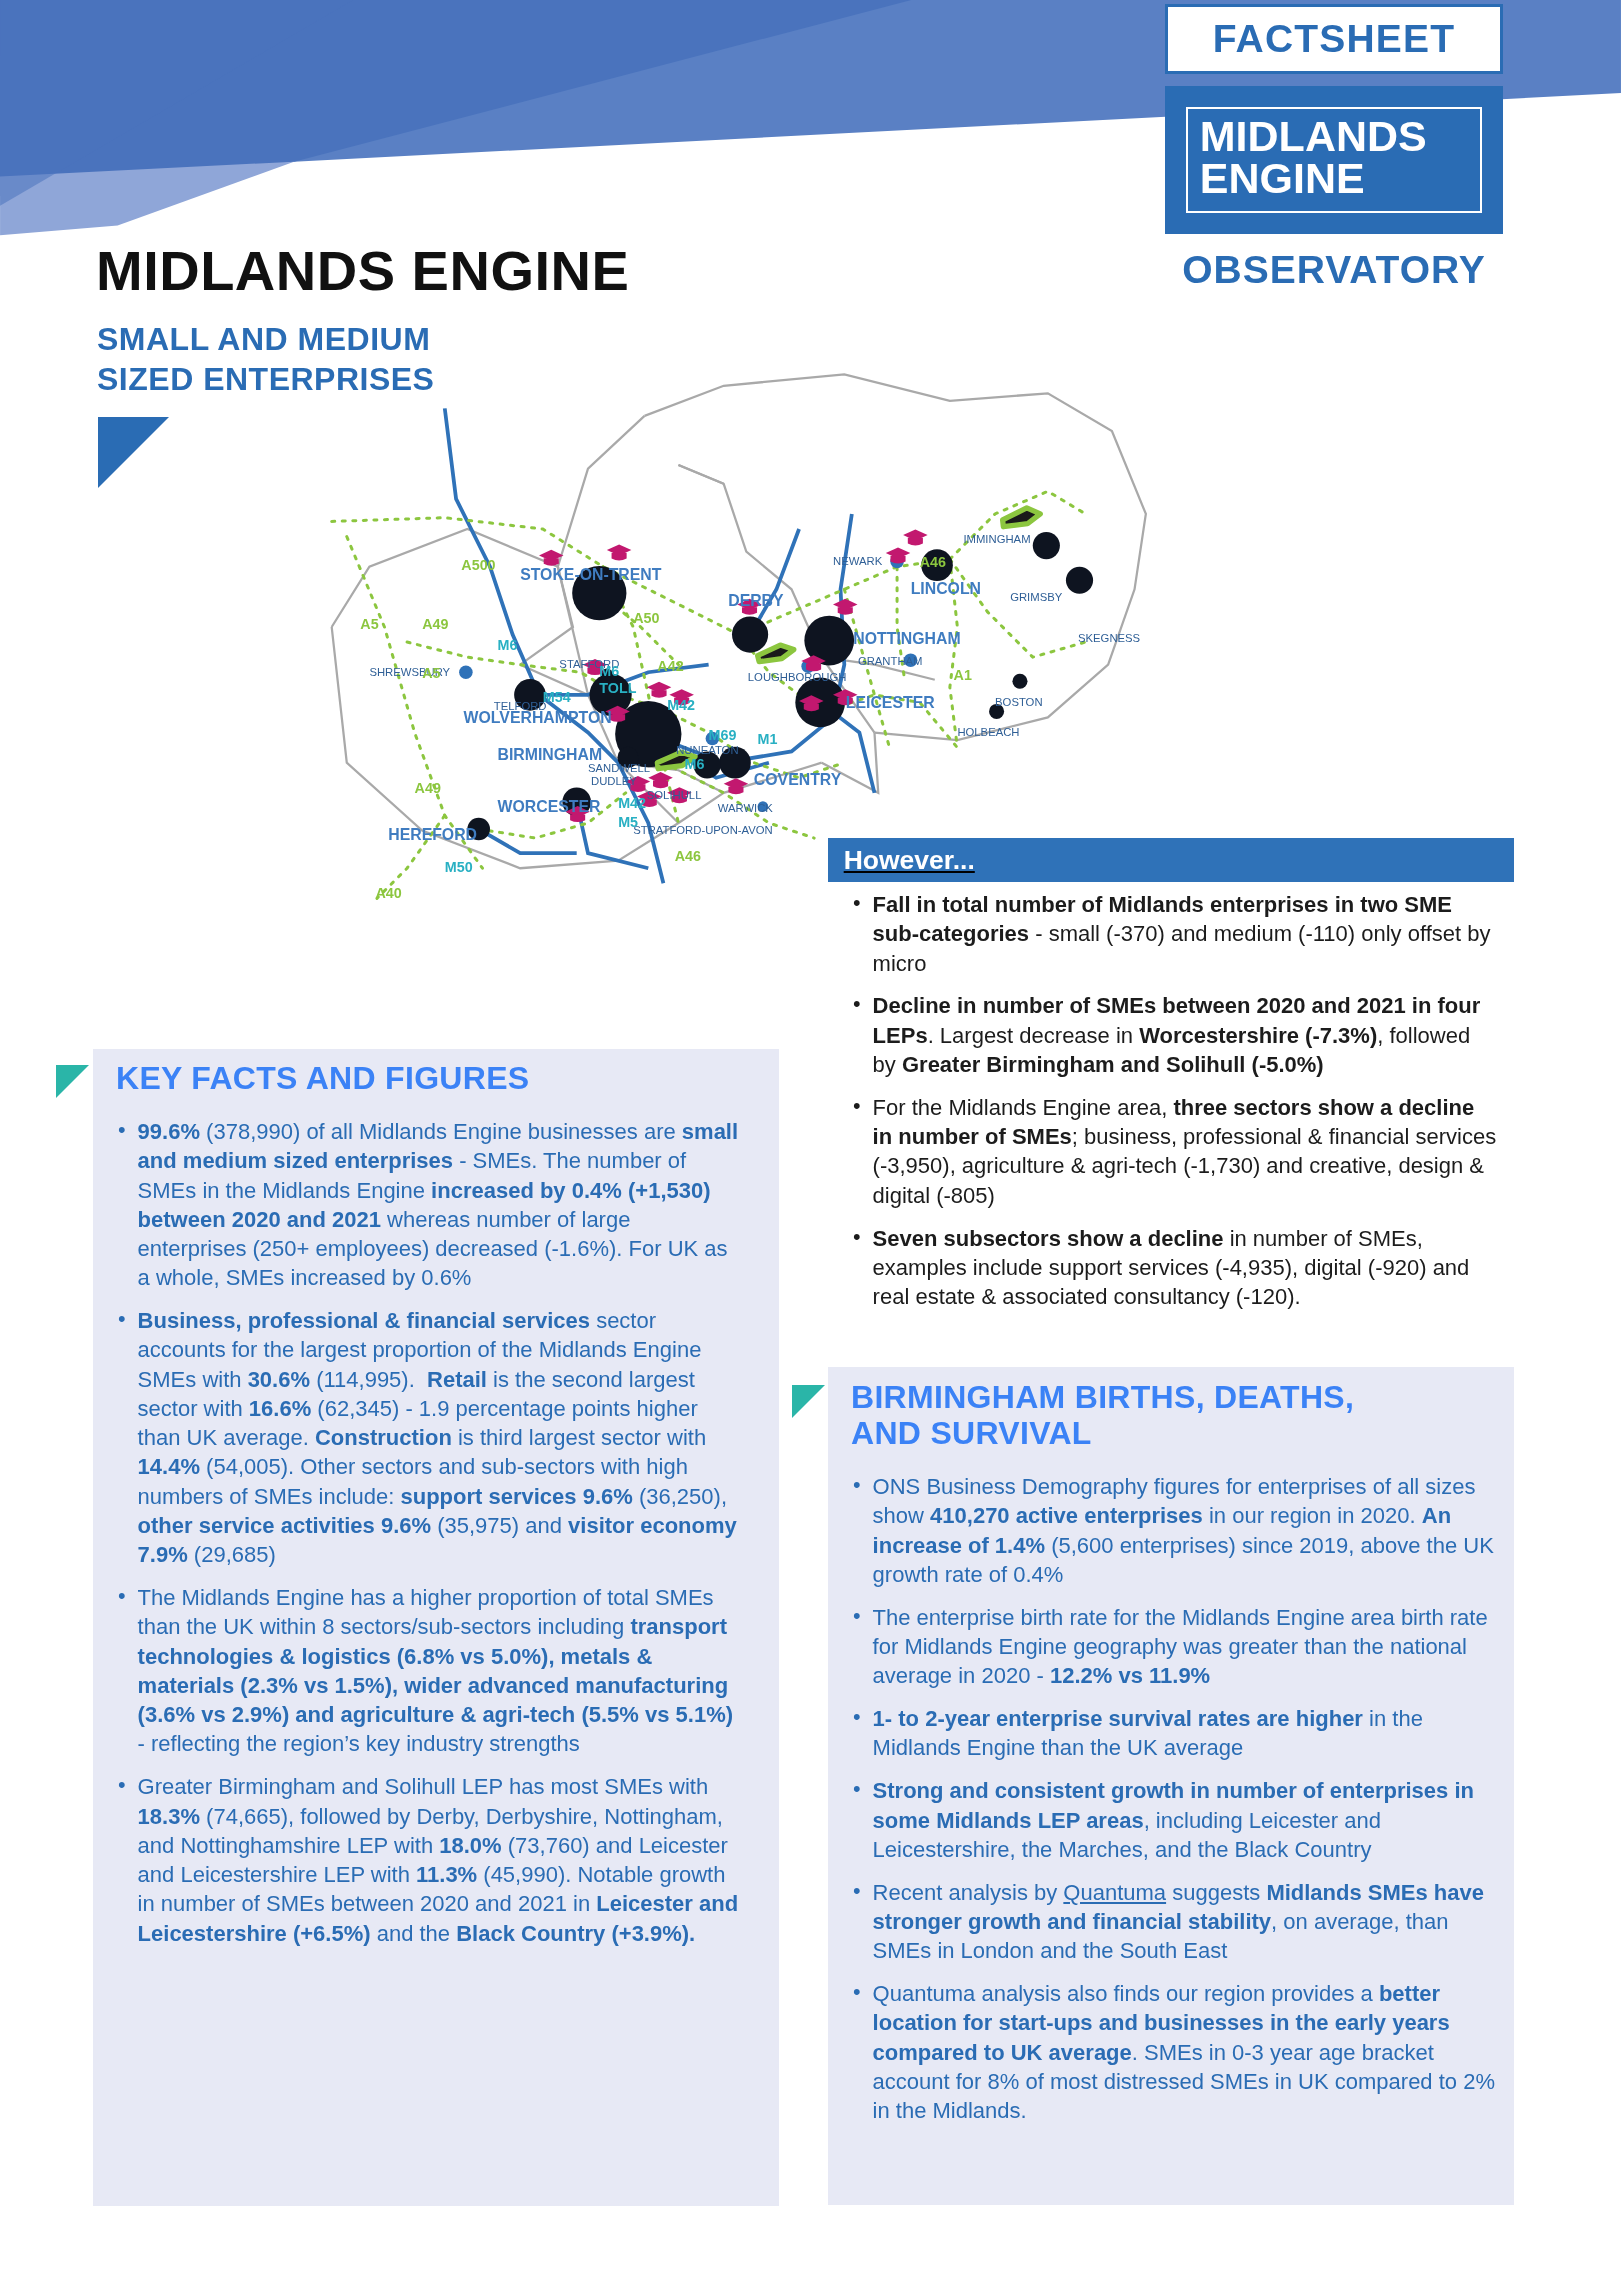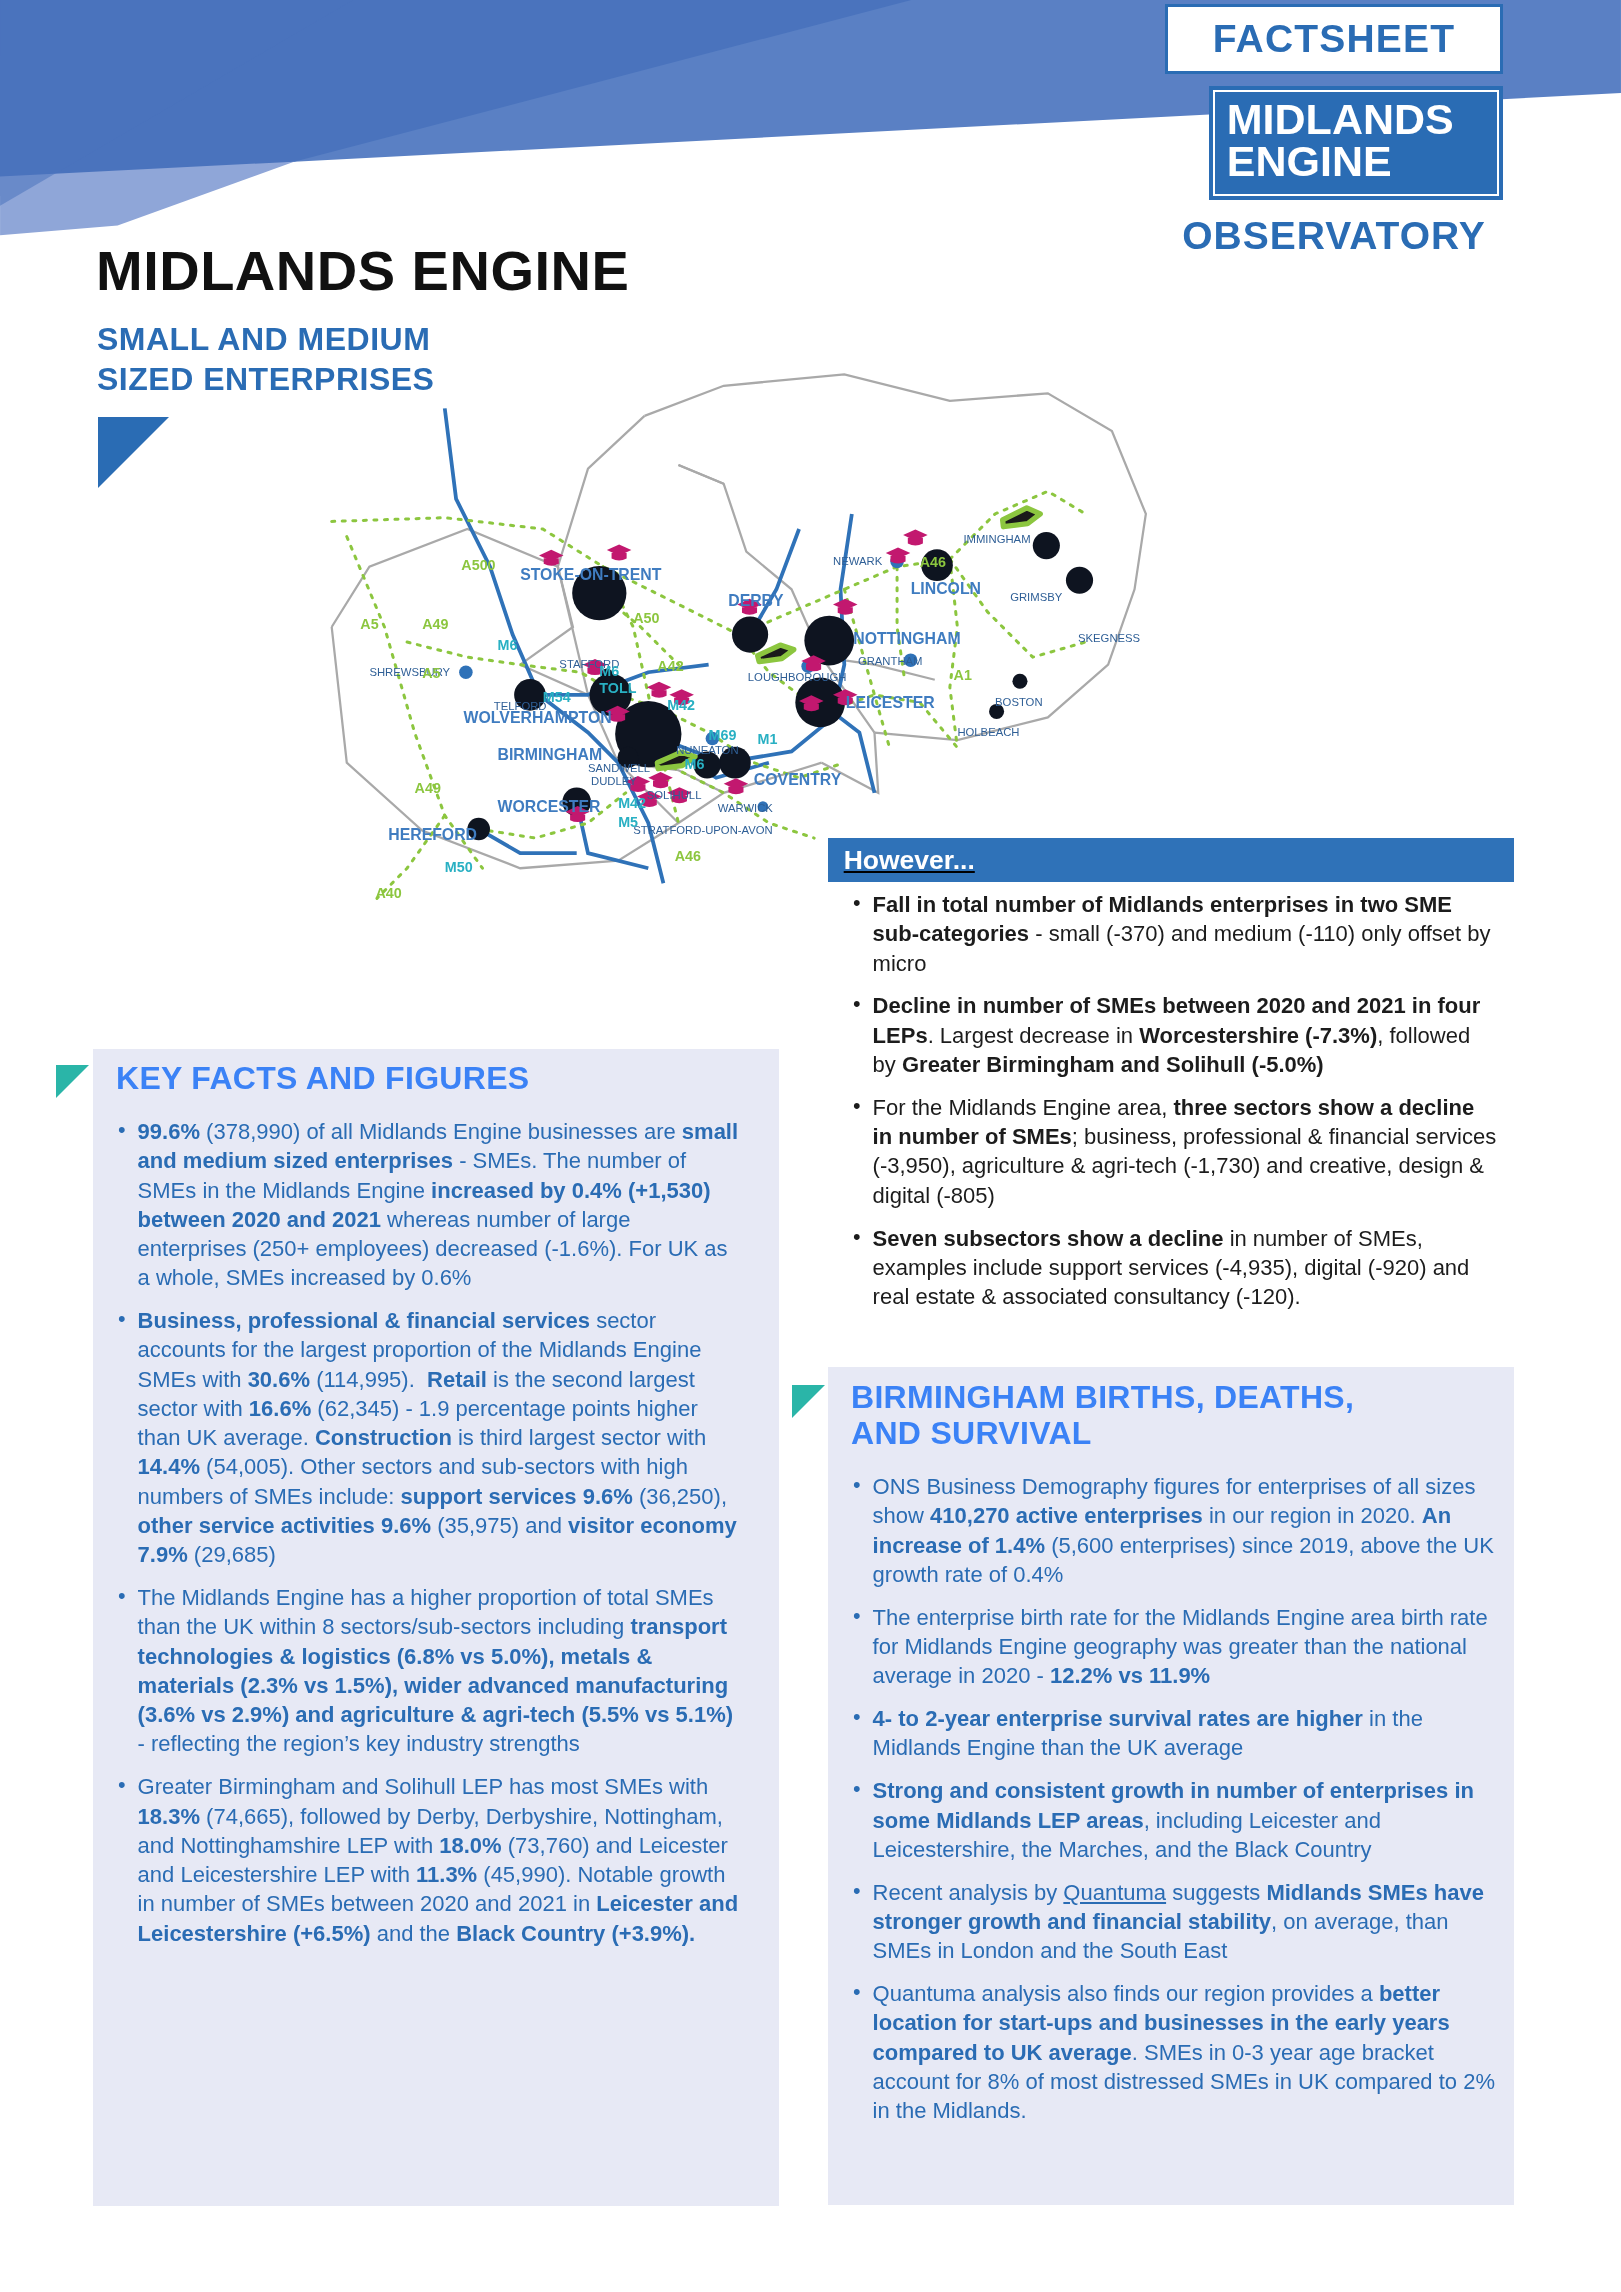--- a/index.html
+++ b/index.html
@@ -21,22 +21,21 @@
   .factsheet-box {
     border:3.9px solid #2a6cb4; background:#fff;
     height:70px; display:flex; align-items:center; justify-content:center;
   }
   .factsheet-box span {
     color:#2a6cb4; font-size:39px; font-weight:bold; letter-spacing:1.2px;
     font-family:"Liberation Sans", sans-serif;
   }
   .me-box {
     margin-top:11.8px; border:3.9px solid #2a6cb4; background:#2a6cb4;
-    padding:1px;
-    margin-left:44px;
+    padding:18px;
   }
   .me-inner { border:2.9px solid #ffffff; padding:7.8px 11.8px 11.8px 11.8px; }
   .me-inner div {
     color:#ffffff; font-size:43px; font-weight:bold; line-height:0.96; letter-spacing:0px;
   }
   .observatory {
     margin-top:13.7px; text-align:center;
     color:#2a6cb4; font-size:39px; font-weight:bold; letter-spacing:1px;
   }
 
@@ -391,20 +390,20 @@
 
   <div class="panel" id="panel-births"></div>
   <div class="sect-tri" id="tri-births"></div>
   <div class="sect-head" id="head-births">
     <div>BIRMINGHAM BIRTHS, DEATHS,</div>
     <div>AND SURVIVAL</div>
   </div>
   <ul class="blist" id="list-births">
       <li>ONS Business Demography figures for enterprises of all sizes show <b>410,270 active enterprises</b> in our region in 2020. <b>An increase of 1.4%</b> (5,600 enterprises) since 2019, above the UK growth rate of 0.4%</li>
       <li>The enterprise birth rate for the Midlands Engine area birth rate for Midlands Engine geography was greater than the national average in 2020 - <b>12.2% vs 11.9%</b></li>
-      <li><b>4- to 2-year enterprise survival rates are higher</b> in the Midlands Engine than the UK average</li>
+      <li><b>1- to 2-year enterprise survival rates are higher</b> in the Midlands Engine than the UK average</li>
       <li><b>Strong and consistent growth in number of enterprises in some Midlands LEP areas</b>, including Leicester and Leicestershire, the Marches, and the Black Country</li>
       <li>Recent analysis by <u>Quantuma</u> suggests <b>Midlands SMEs have stronger growth and financial stability</b>, on average, than SMEs in London and the South East</li>
       <li>Quantuma analysis also finds our region provides a <b>better location for start-ups and businesses in the early years compared to UK average</b>. SMEs in 0-3 year age bracket account for 8% of most distressed SMEs in UK compared to 2% in the Midlands.</li>
     </ul>
 
 </div>
 
 
 </body></html>

